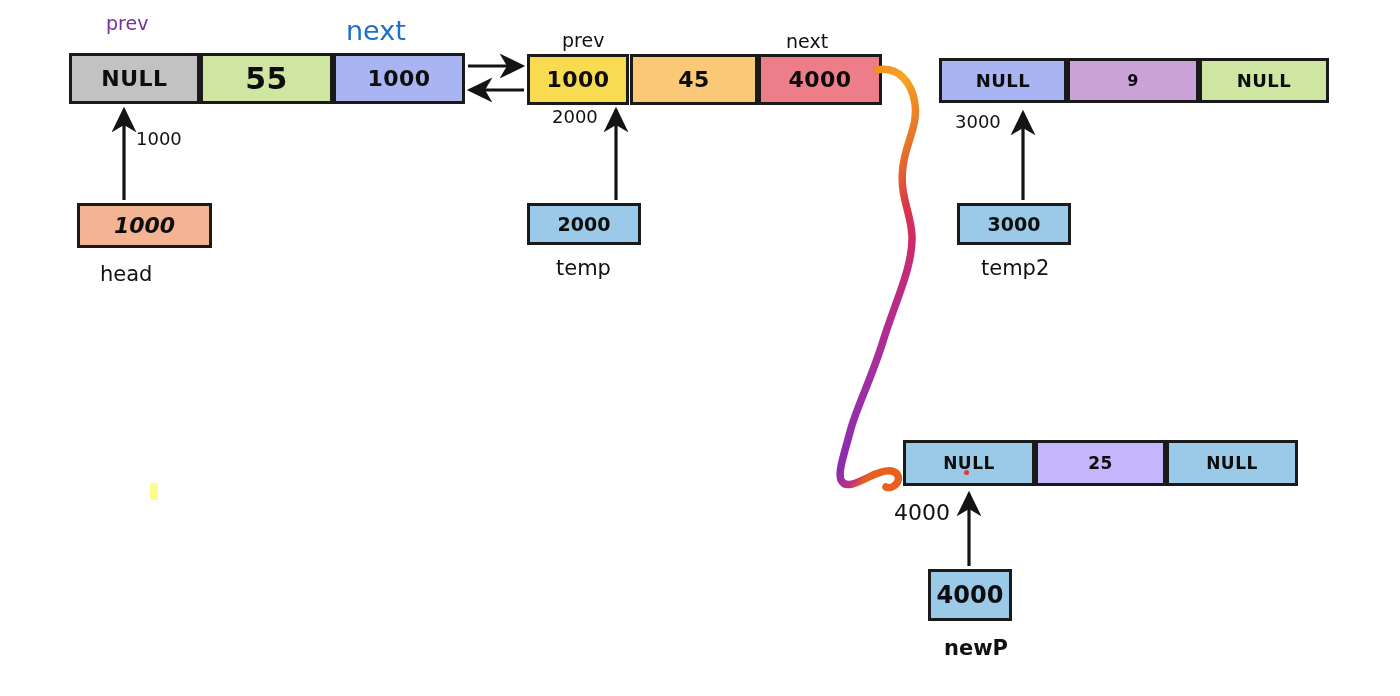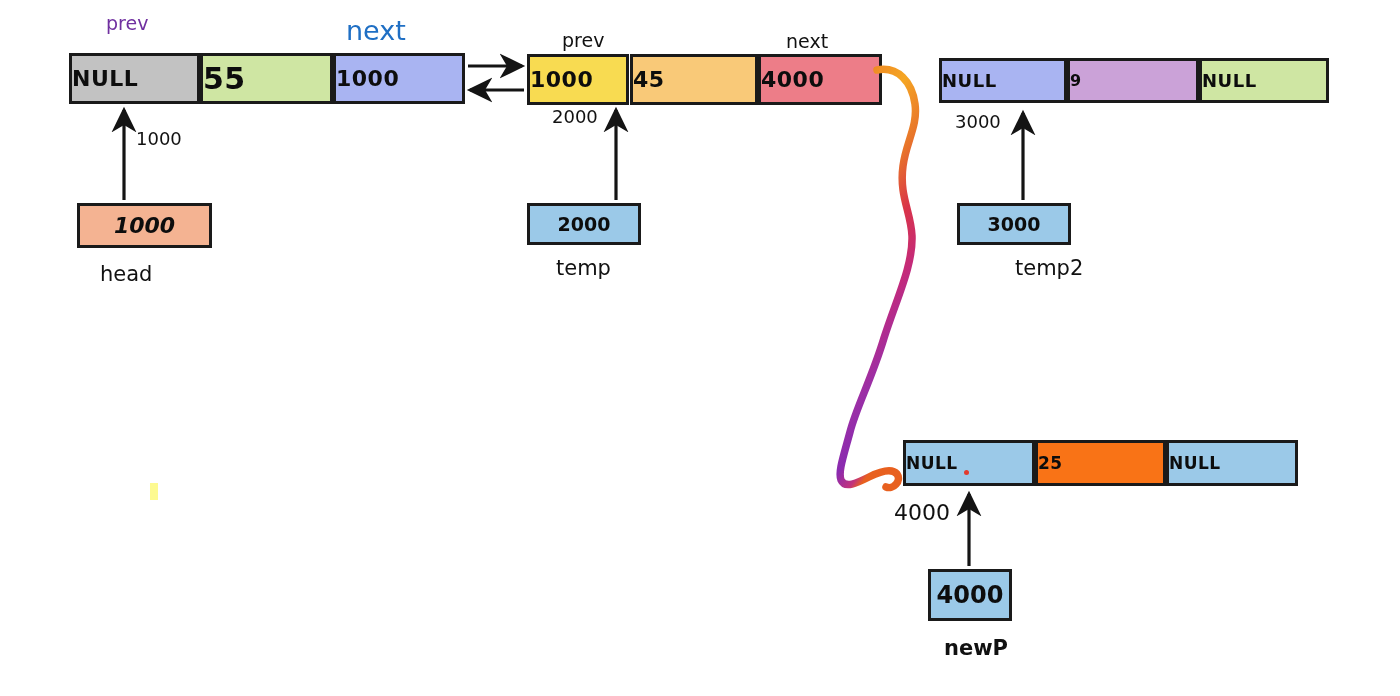--- a/index.html
+++ b/index.html
@@ -19,20 +19,21 @@
     left: 0; top: 0;
     width: 1400px;
     height: 696px;
   }
   .cell {
     position: absolute;
     box-sizing: border-box;
     border: 3px solid #1a1a1a;
     display: flex;
     align-items: center;
+    justify-content: center;
     font-family: "DejaVu Sans", sans-serif;
     font-weight: bold;
     color: #0d0d0d;
     letter-spacing: 0.5px;
   }
   .ptrbox {
     position: absolute;
     box-sizing: border-box;
     border: 3px solid #1a1a1a;
     display: flex;
@@ -106,21 +107,21 @@
     <span>9</span>
   </div>
   <div class="cell" style="left:1199px; top:58px; width:130px; height:45px; background:#cfe6a3; font-size:18px;">
     <span>NULL</span>
   </div>
 
   <div class="cell" style="left:903px; top:440px; width:132px; height:46px; background:#9bc9e8; font-size:17px;">
     <span>NULL</span>
   </div>
   <div class="reddot" style="left:964px; top:470px;"></div>
-  <div class="cell" style="left:1035px; top:440px; width:131px; height:46px; background:#f97316; font-size:17px;">
+  <div class="cell" style="left:1035px; top:440px; width:131px; height:46px; background:#c4b5fd; font-size:17px;">
     <span>25</span>
   </div>
   <div class="cell" style="left:1166px; top:440px; width:132px; height:46px; background:#9bc9e8; font-size:17px;">
     <span>NULL</span>
   </div>
 
   <div class="ptrbox" style="left:77px; top:203px; width:135px; height:45px; background:#f4b392; font-size:22px; font-style:italic;">
     <span>1000</span>
   </div>
   <div class="hand" style="left:100px; top:262px; font-size:21px;">head</div>
@@ -128,21 +129,21 @@
 
   <div class="ptrbox" style="left:527px; top:203px; width:114px; height:42px; background:#9bc9e8; font-size:19px;">
     <span>2000</span>
   </div>
   <div class="hand" style="left:556px; top:256px; font-size:21px;">temp</div>
   <div class="hand" style="left:552px; top:106px; font-size:18px;">2000</div>
 
   <div class="ptrbox" style="left:957px; top:203px; width:114px; height:42px; background:#9bc9e8; font-size:19px;">
     <span>3000</span>
   </div>
-  <div class="hand" style="left:1015px; top:256px; font-size:21px;">temp2</div>
+  <div class="hand" style="left:981px; top:256px; font-size:21px;">temp2</div>
   <div class="hand" style="left:955px; top:111px; font-size:18px;">3000</div>
 
   <div class="ptrbox" style="left:928px; top:569px; width:84px; height:52px; background:#9bc9e8; font-size:24px;">
     <span>4000</span>
   </div>
   <div class="hand" style="left:944px; top:636px; font-size:21px;font-weight:bold;">newP</div>
   <div class="hand" style="left:894px; top:500px; font-size:22px;">4000</div>
 
   <div class="yellow-mark" style="left:150px; top:483px; width:8px; height:17px;"></div>
 

